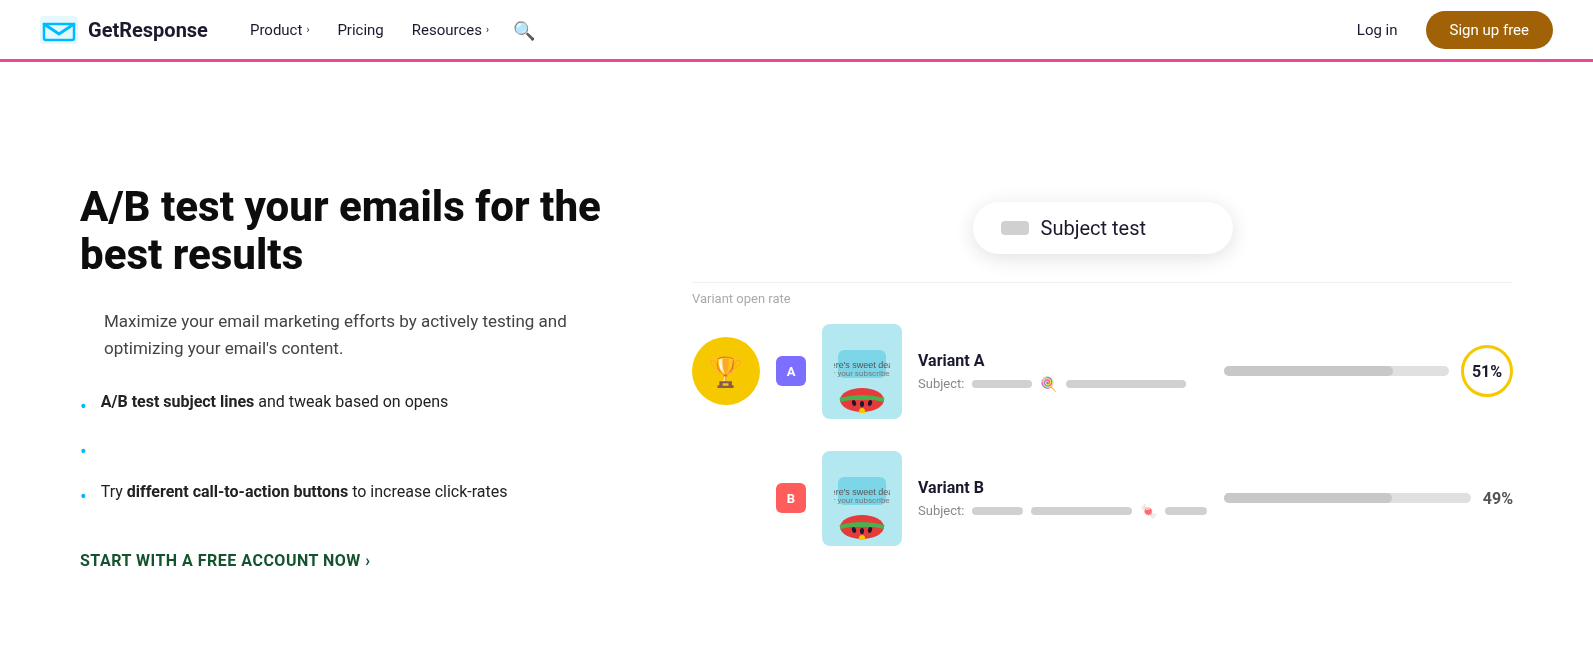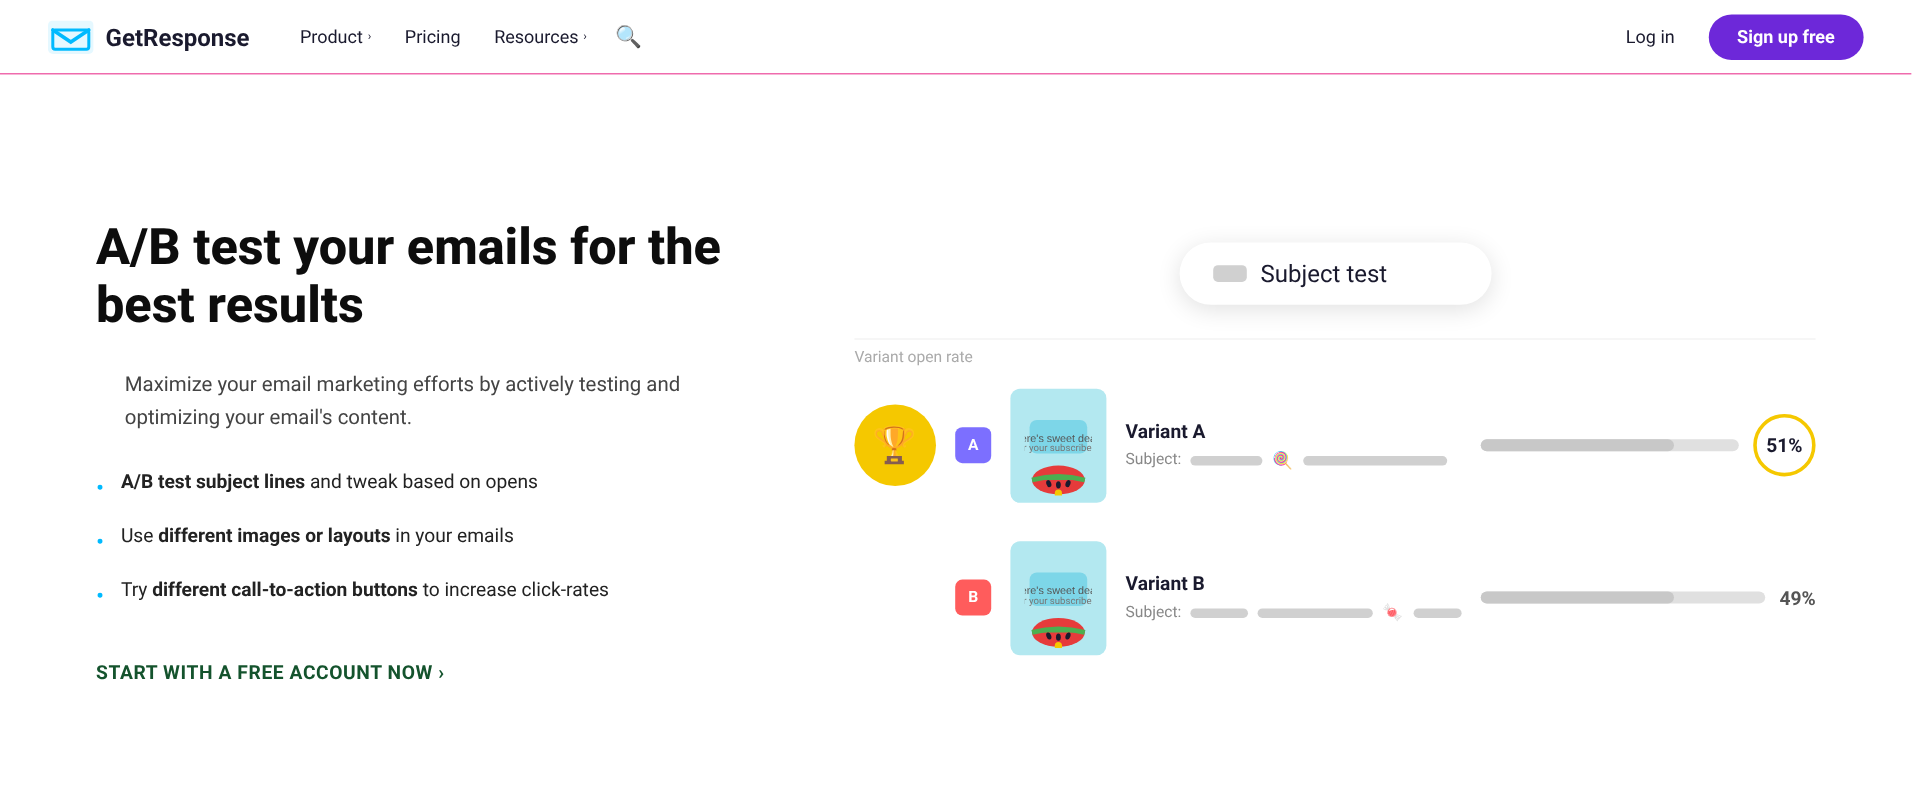--- a/index.html
+++ b/index.html
@@ -1,48 +1,48 @@
 <!DOCTYPE html>
 <html><head>
   <meta charset="utf-8">
   <style>
     * { margin: 0; padding: 0; box-sizing: border-box; }
     body { font-family: -apple-system, BlinkMacSystemFont, 'Segoe UI', Roboto, sans-serif; background: #fff; color: #1a1a2e; overflow-x: hidden; }
 
     
     .navbar {
       display: flex; align-items: center; justify-content: space-between;
-      padding: 0 40px; height: 62px; border-bottom: 1px solid #ec4899;
+      padding: 0 40px; height: 62px; border-bottom: 3px solid #ec4899;
       background: #fff; position: sticky; top: 0; z-index: 100;
     }
     .nav-left { display: flex; align-items: center; gap: 32px; }
     .logo { display: flex; align-items: center; gap: 10px; text-decoration: none; }
     .logo-icon { width: 38px; height: 28px; }
     .logo-text { font-size: 20px; font-weight: 700; color: #1a1a2e; }
     .nav-links { display: flex; align-items: flex-end; gap: 8px; }
     .nav-link {
       display: flex; align-items: center; gap: 4px;
       font-size: 15px; color: #1a1a2e; text-decoration: none; cursor: pointer;
       padding: 8px 10px; border-radius: 4px;
     }
     .nav-link .chevron { font-size: 10px; }
     .search-icon { cursor: pointer; font-size: 18px; color: #1a1a2e; padding: 6px; }
     .nav-right { display: flex; align-items: center; gap: 16px; }
     .login-btn { font-size: 15px; color: #1a1a2e; text-decoration: none; cursor: pointer; padding: 8px 12px; }
     .signup-btn {
-      background: #6d28d9; color: #fff; font-size: 15px; font-weight: 700;
+      background: #a16207; color: #fff; font-size: 15px; font-weight: 400;
       padding: 10px 24px; border-radius: 24px; border: none; cursor: pointer;
       text-decoration: none;
     }
 
     
     .hero {
       display: flex; align-items: center; justify-content: space-between;
       padding: 60px 80px 40px 80px; min-height: 609px; background: #fff;
-      gap: 52px;
+      gap: 32px;
     }
     .hero-left { max-width: 580px; }
     .hero-title {
       font-size: 42px; font-weight: 800; line-height: 1.15; color: #0d0d0d;
       margin-bottom: 28px;
     }
     .hero-subtitle {
       font-size: 17px; color: #444; line-height: 1.6; margin-bottom: 28px;
       max-width: 480px;
       margin-left: 24px;
@@ -197,21 +197,20 @@
   <div class="hero-left">
     <h1 class="hero-title">A/B test your emails for the best results</h1>
     <p class="hero-subtitle">Maximize your email marketing efforts by actively testing and optimizing your email's content.</p>
     <ul class="bullet-list">
       <li>
         <span class="bullet-dot">•</span>
         <span><b>A/B test subject lines</b> and tweak based on opens</span>
       </li>
       <li>
         <span class="bullet-dot">•</span>
-        <span>Use <b>different images or layouts</b> in your emails</span>
       </li>
       <li>
         <span class="bullet-dot">•</span>
         <span>Try <b>different call-to-action buttons</b> to increase click-rates</span>
       </li>
     </ul>
     <a class="cta-link" href="#">START WITH A FREE ACCOUNT NOW ›</a>
   </div>
 
   <div class="hero-right">

